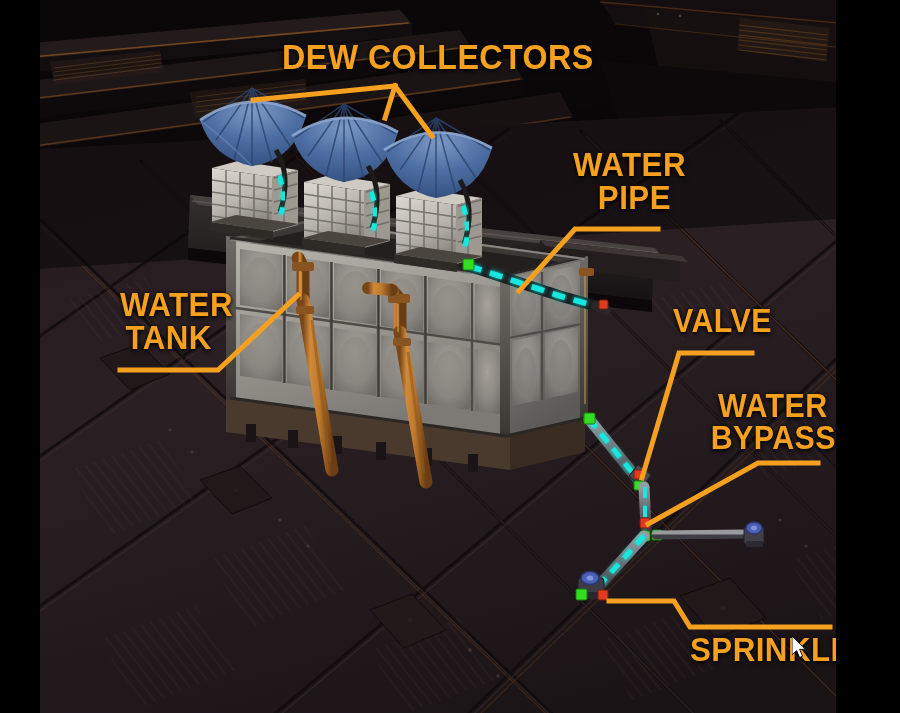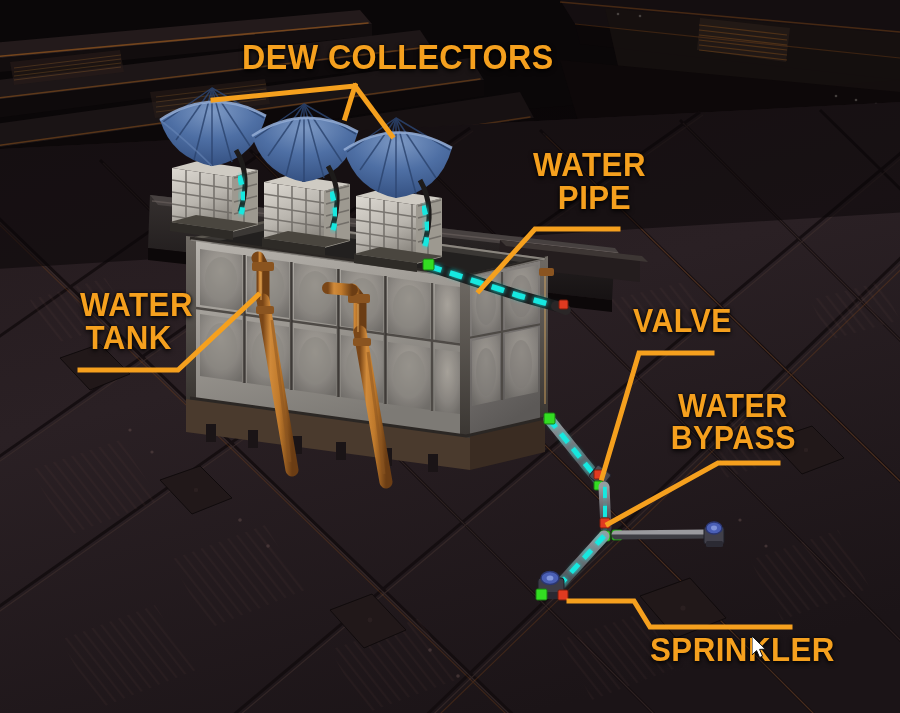--- a/index.html
+++ b/index.html
@@ -3,23 +3,24 @@
 <meta charset="utf-8">
 <title>Water System Annotated Screenshot</title>
 <style>
   html,body{margin:0;padding:0;background:#000;}
   body{
     font-family:"Liberation Sans", sans-serif;
     -webkit-font-smoothing:antialiased;
   }
   #stage{
     position:relative;
-    width:900px;height:713px;
+    width:796px;height:713px;
     overflow:hidden;
     background:#14532d;
+    margin-left:40px;
   }
   svg.layer{position:absolute;left:0;top:0;width:900px;height:713px;overflow:visible;}
   
   .label{
     position:absolute;
     color:#F5A01E;
     font-weight:bold;
     font-stretch:condensed;
     letter-spacing:0.5px;
     line-height:0.98;

